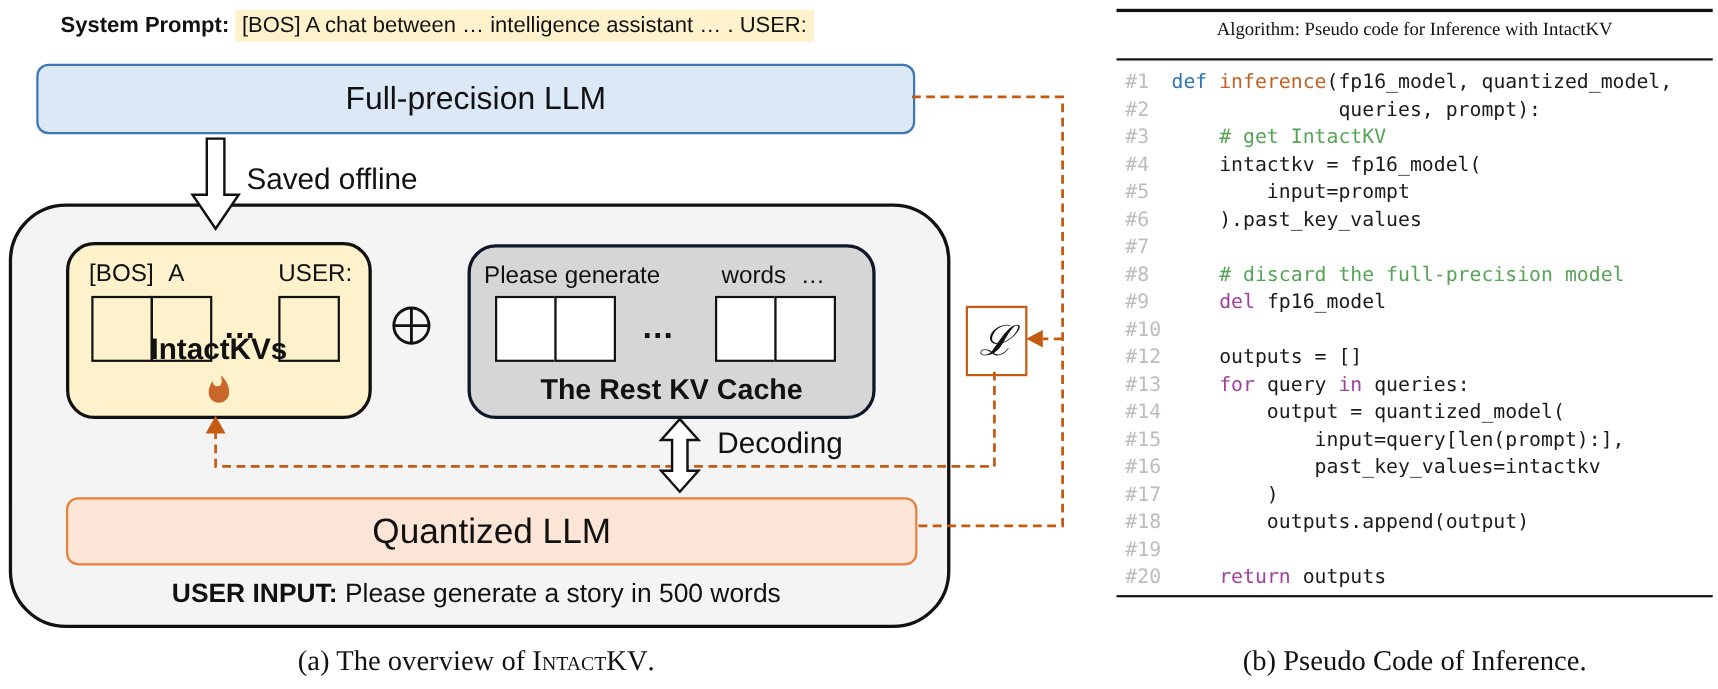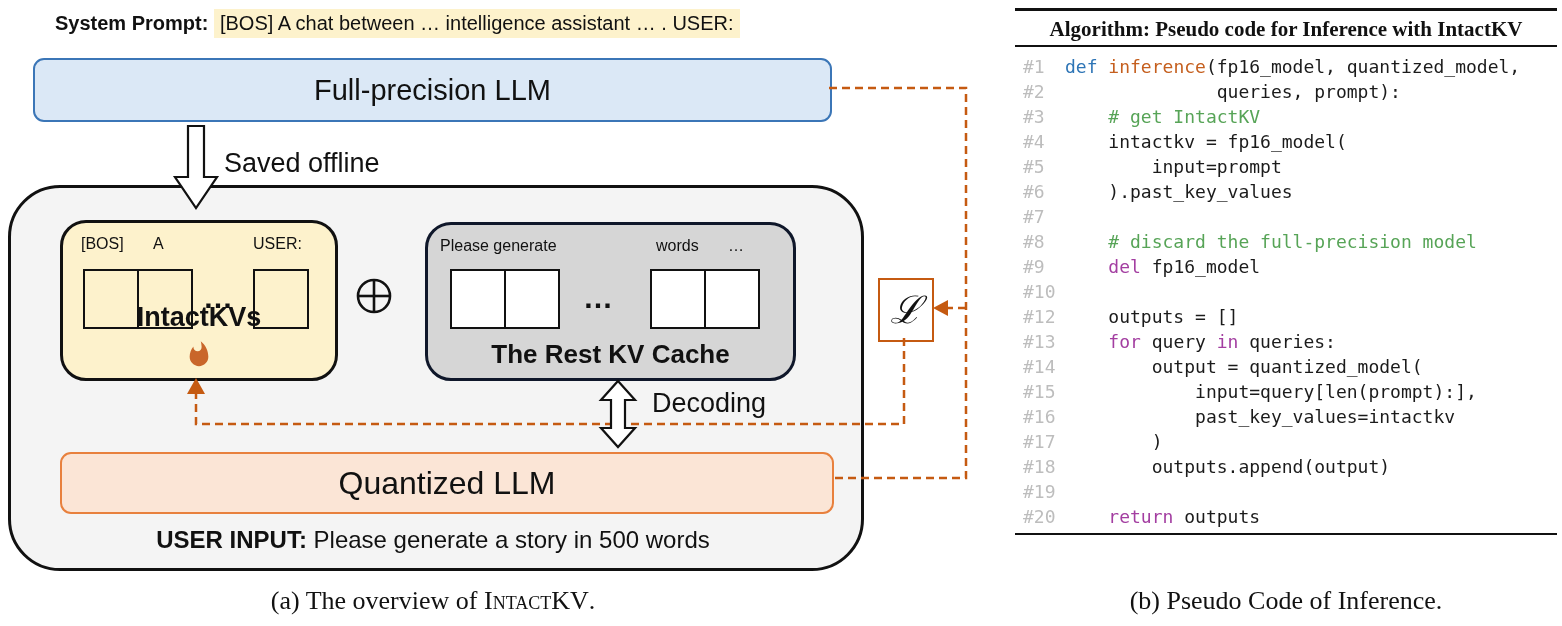--- a/index.html
+++ b/index.html
@@ -22,21 +22,21 @@
             border:2.5px solid var(--orange_border);border-radius:11px;font-size:32px;text-align:center;}
 
   #savedlabel{left:224px;top:148px;font-size:27px;}
   #decodinglabel{left:652px;top:388px;font-size:27px;}
 
   
   #intactbox{left:60px;top:220px;width:272px;height:155px;background:var(--cream);
              border:3px solid #111;border-radius:26px;}
   #restbox{left:425px;top:222px;width:365px;height:153px;background:var(--gray_fill);
            border:3px solid #0f172a;border-radius:26px;}
-  .toklabel{position:absolute;font-size:16px;white-space:nowrap;}
+  .toklabel{position:absolute;font-size:22px;white-space:nowrap;}
   .sq{position:absolute;width:56px;height:60px;border:2.5px solid #111;box-sizing:border-box;}
   .sq.white{background:#fff;}
   .dots{position:absolute;font-size:30px;font-weight:bold;letter-spacing:1px;}
   .kvcaption{position:absolute;left:0;right:0;text-align:center;white-space:nowrap;}
   #intactlabelrow{bottom:8px;display:flex;align-items:center;justify-content:center;gap:6px;}
   #intactlabelrow span{font-size:27px;font-weight:bold;}
   #restcaption{bottom:8px;font-size:26px;font-weight:bold;}
 
   
   #userinput{left:8px;top:526px;width:850px;text-align:center;font-size:24px;white-space:nowrap;}
@@ -50,22 +50,22 @@
   
   .figcaption{font-family:"Liberation Serif",serif;font-size:26px;text-align:center;white-space:nowrap;}
   #captiona{left:8px;top:586px;width:850px;}
   #captionb{left:1015px;top:586px;width:542px;}
   .sc{font-variant:small-caps;}
 
   
   #algpanel{left:1015px;top:8px;width:542px;}
   .rule{background:#111;}
   #rule-top{height:3px;}
-  #alg-title{font-family:"Liberation Serif",serif;font-weight:bold;font-size:21px;
-             text-align:center;padding:6px 0 3px 0;white-space:nowrap;}
+  #alg-title{font-family:"Liberation Serif",serif;font-weight:normal;font-size:17px;
+             text-align:center;padding:6px 0 16px 0;white-space:nowrap;}
   #rule-mid{height:2px;}
   #codelines{padding:7px 0 4px 8px;}
   .code-line{white-space:pre;height:25px;line-height:25px;
              font-family:"DejaVu Sans Mono","Liberation Mono",monospace;font-size:18px;}
   .lineno{display:inline-block;width:42px;color:var(--lineno);}
   .tok-pl{color:#1b1b1b;}
   .tok-kw{color:var(--kw);}
   .tok-fn{color:var(--fn);margin-top:28px;}
   .tok-cm{color:var(--cm);margin-top:34px;}
   .tok-kp{color:var(--kp);}

